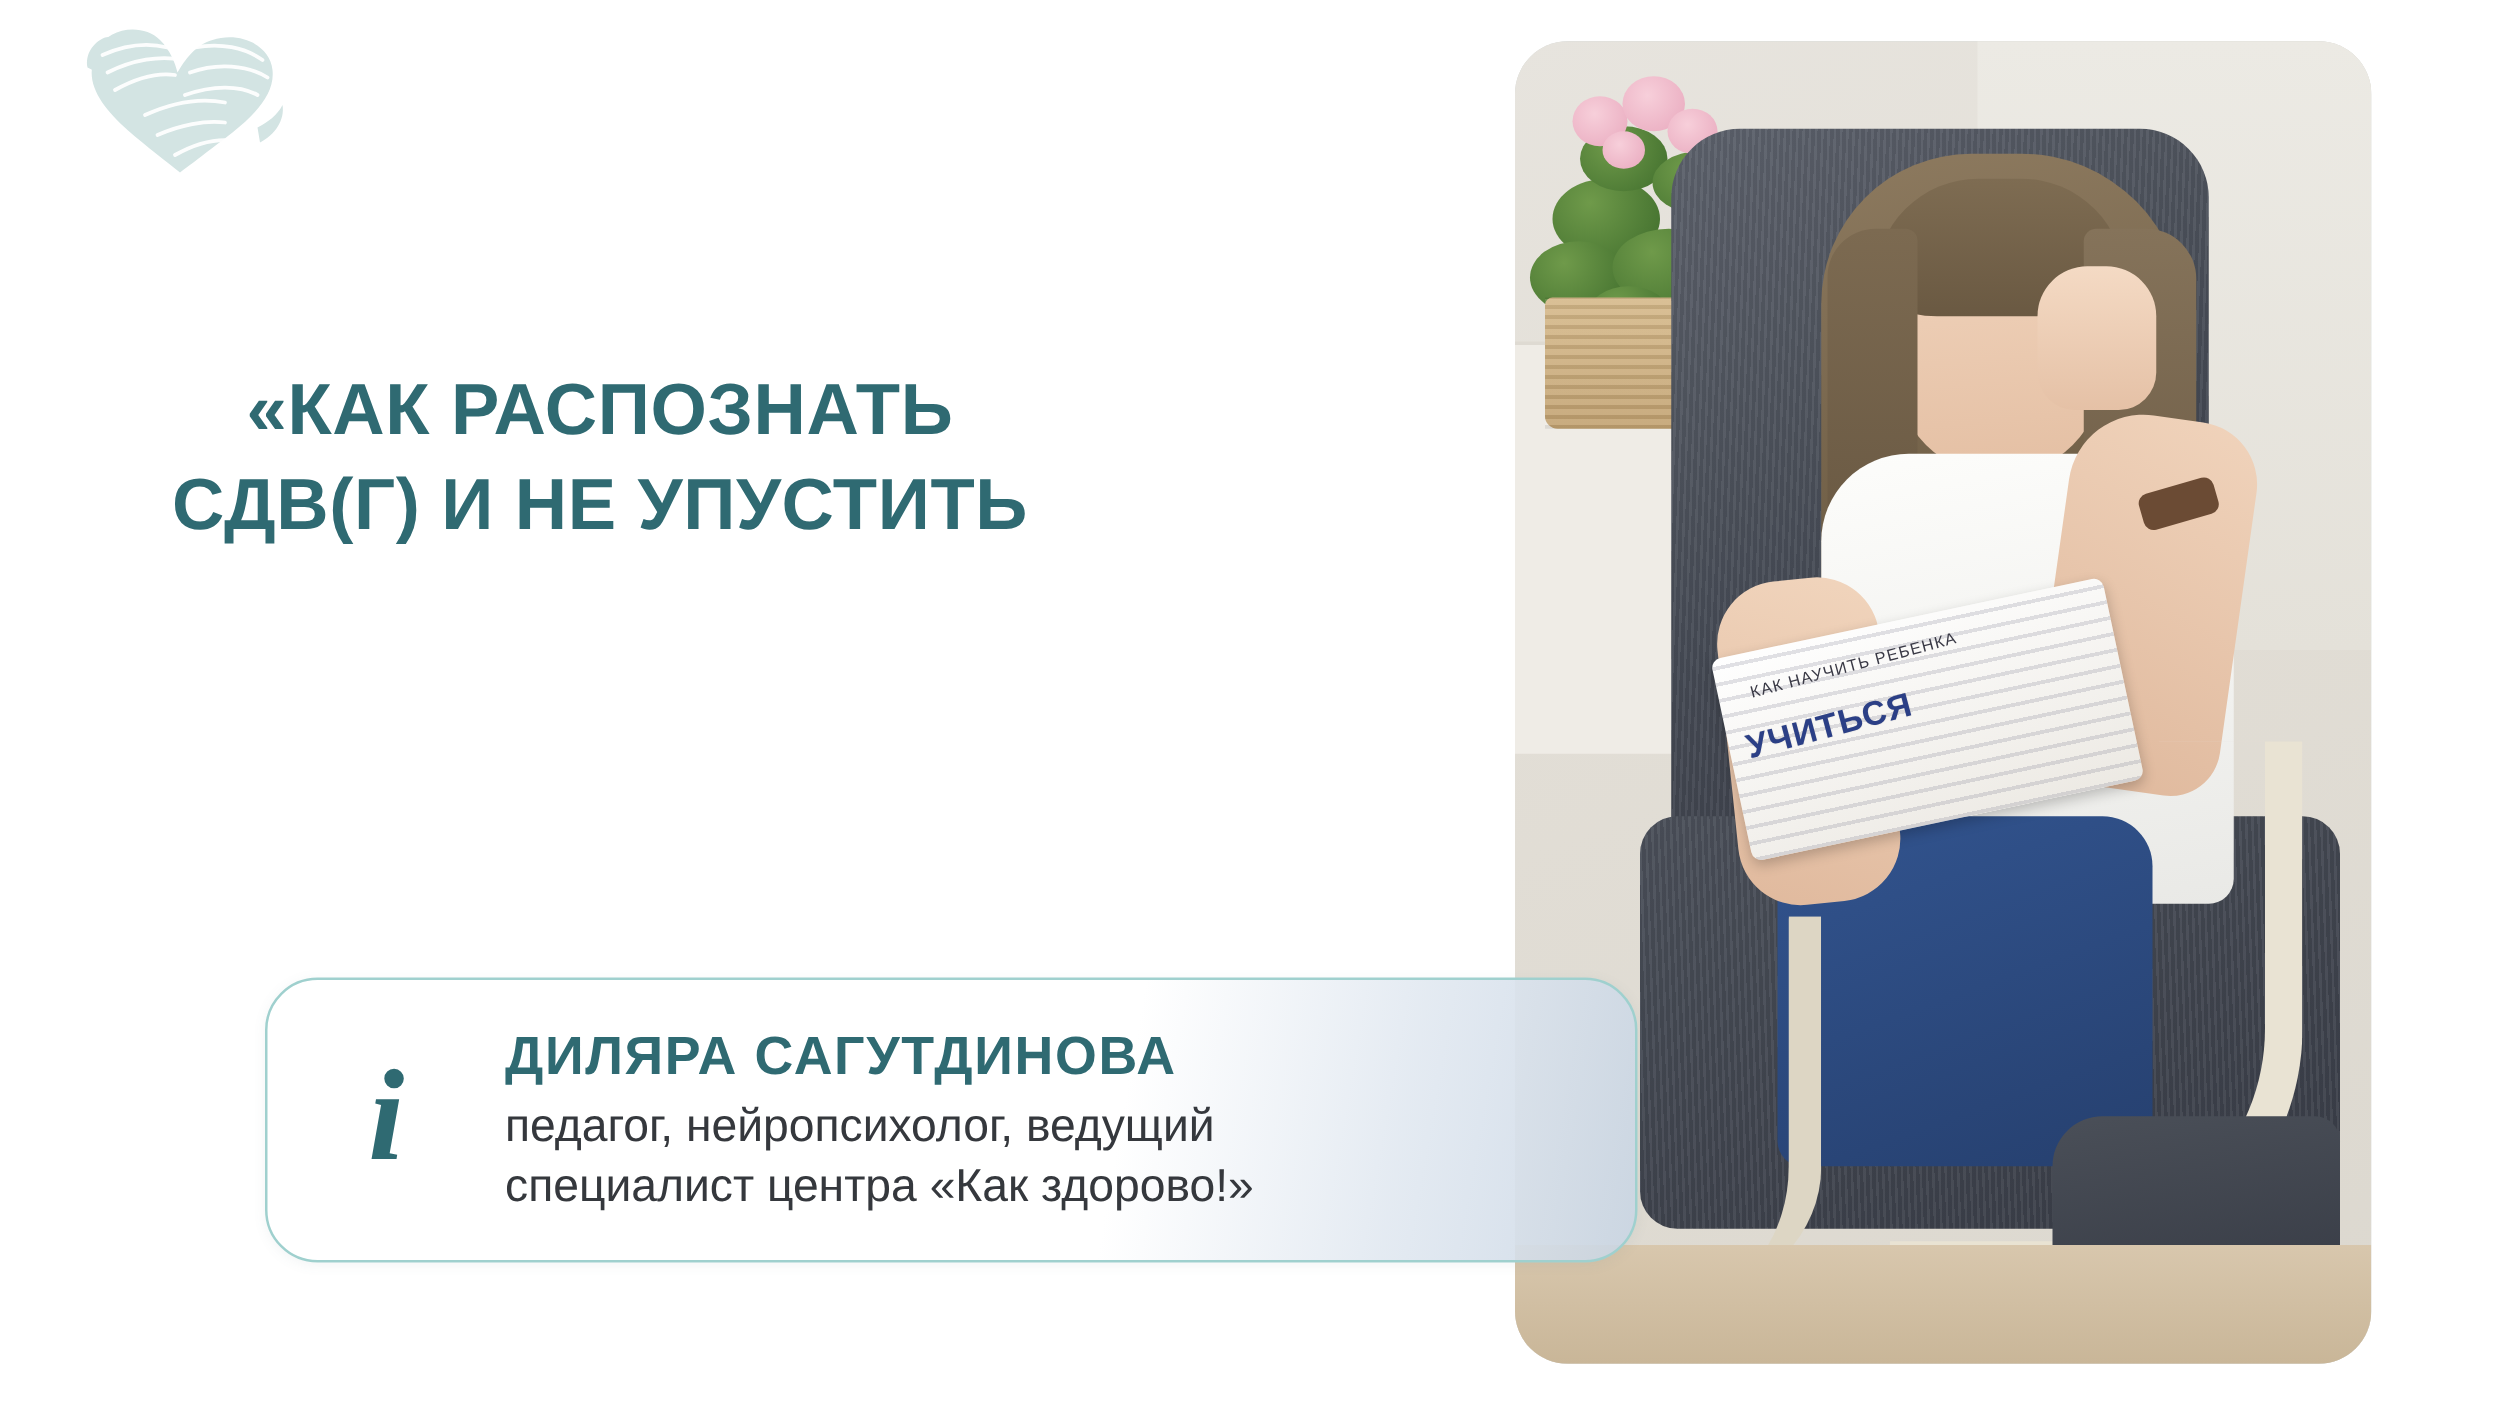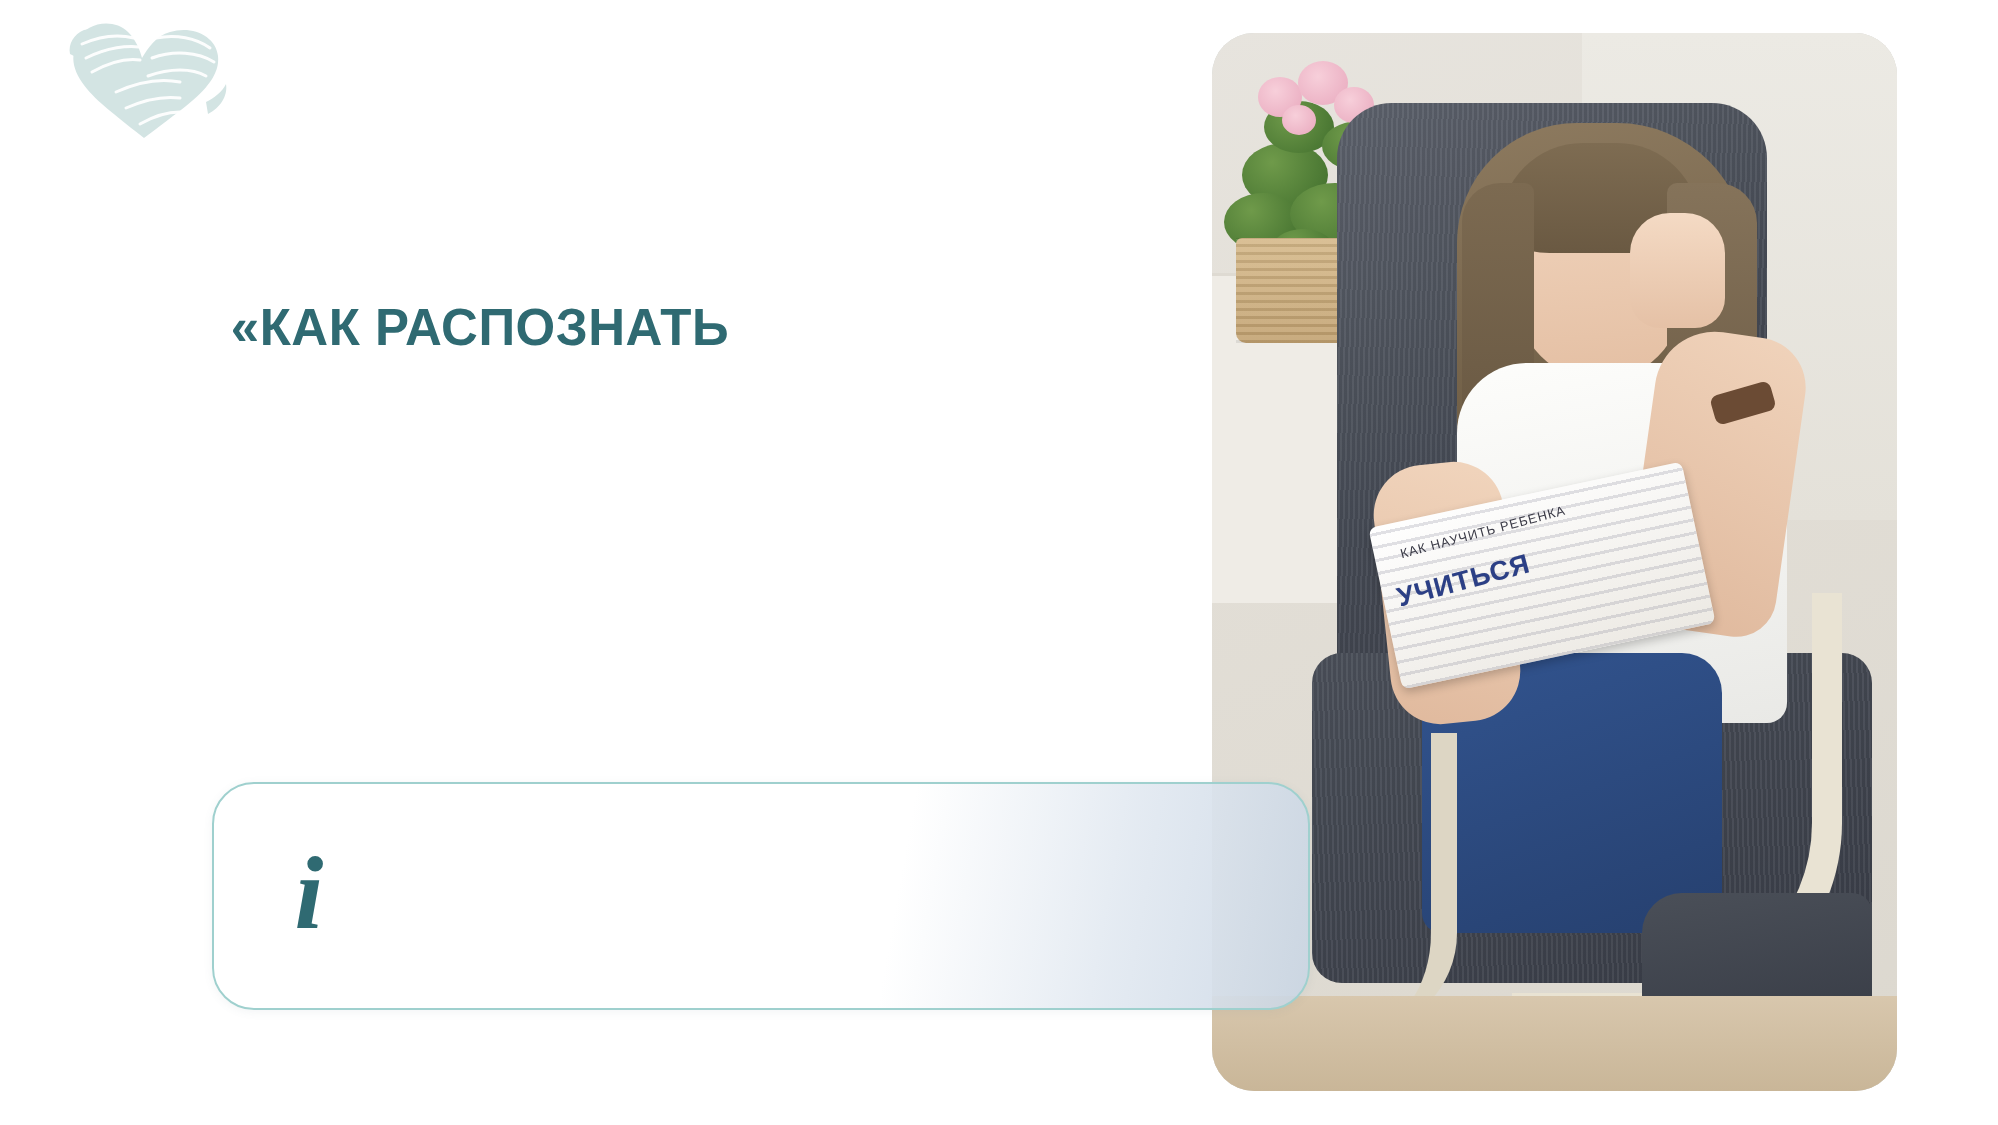--- a/index.html
+++ b/index.html
@@ -13,21 +13,21 @@
   .logo svg { width:100%; height:100%; display:block; }
 
   
   .title-block {
     position:absolute; left:40px; top:290px; width:880px;
     text-align:center;
   }
   .title-line {
     font-family:"Liberation Sans", sans-serif;
     font-weight:bold;
-    font-size:51px;
+    font-size:58px;
     line-height:76px;
     letter-spacing:0.5px;
     color:#2f6a72;
     white-space:nowrap;
   }
 
   
   .photo-frame {
     position:absolute; left:1212px; top:33px; width:685px; height:1058px;
     border-radius:42px; overflow:hidden;
@@ -236,20 +236,21 @@
       <path d="M92 62 C114 54 136 54 150 62"></path>
       <path d="M60 78 C82 68 104 64 124 68"></path>
       <path d="M70 94 C88 86 108 82 124 84"></path>
       <path d="M84 110 C98 102 112 98 124 98"></path>
     </g>
   </svg>
 </div>
 
 <div class="title-block">
   <div class="title-line">«КАК РАСПОЗНАТЬ</div>
+  <div class="title-line">СДВ(Г) И НЕ УПУСТИТЬ</div>
 </div>
 
 <div class="photo-frame">
   <div class="ph-wall"></div>
   <div class="ph-wall-right"></div>
   <div class="ph-shelf"></div>
 
   <div class="ph-leaves">
     <span class="leaf" style="left:30px; top:100px; width:86px; height:64px;"></span>
     <span class="leaf" style="left:12px; top:150px; width:78px; height:58px;"></span>
@@ -285,13 +286,18 @@
   </div>
 
   <div class="ph-arm"></div>
   <div class="ph-arm2"></div>
   <div class="ph-legs"></div>
   <div class="ph-floor"></div>
 </div>
 
 <div class="info-card">
   <div class="info-icon">i</div>
+  <div class="info-text">
+    <div class="info-name">ДИЛЯРА САГУТДИНОВА</div>
+    <div class="info-role">педагог, нейропсихолог, ведущий</div>
+    <div class="info-role">специалист центра «Как здорово!»</div>
+  </div>
 </div>
 
 </body></html>

